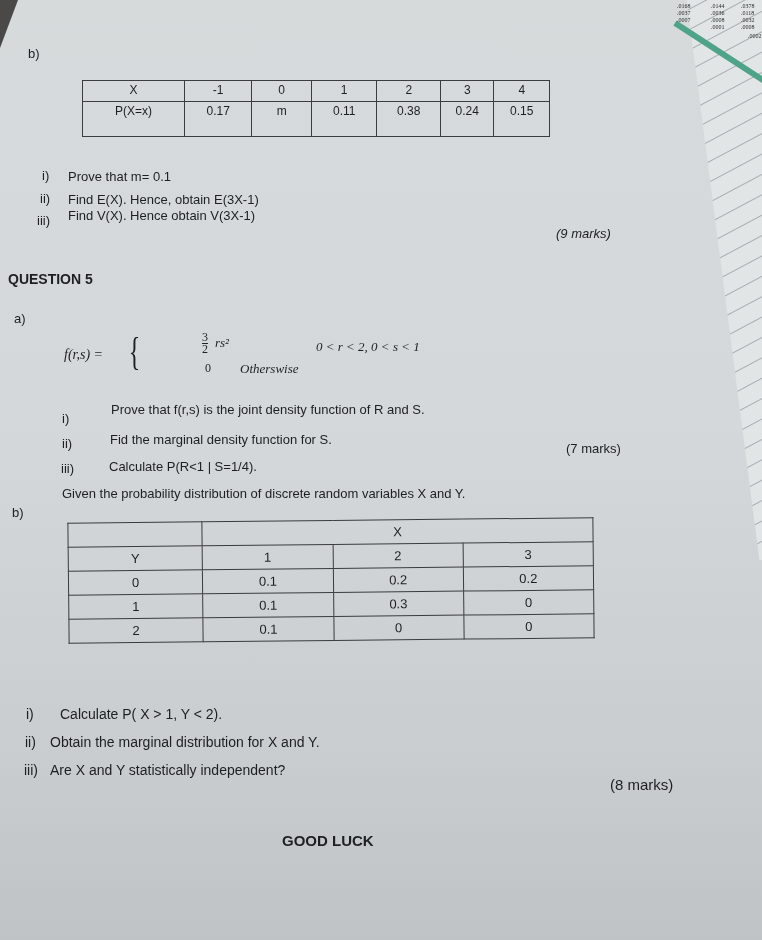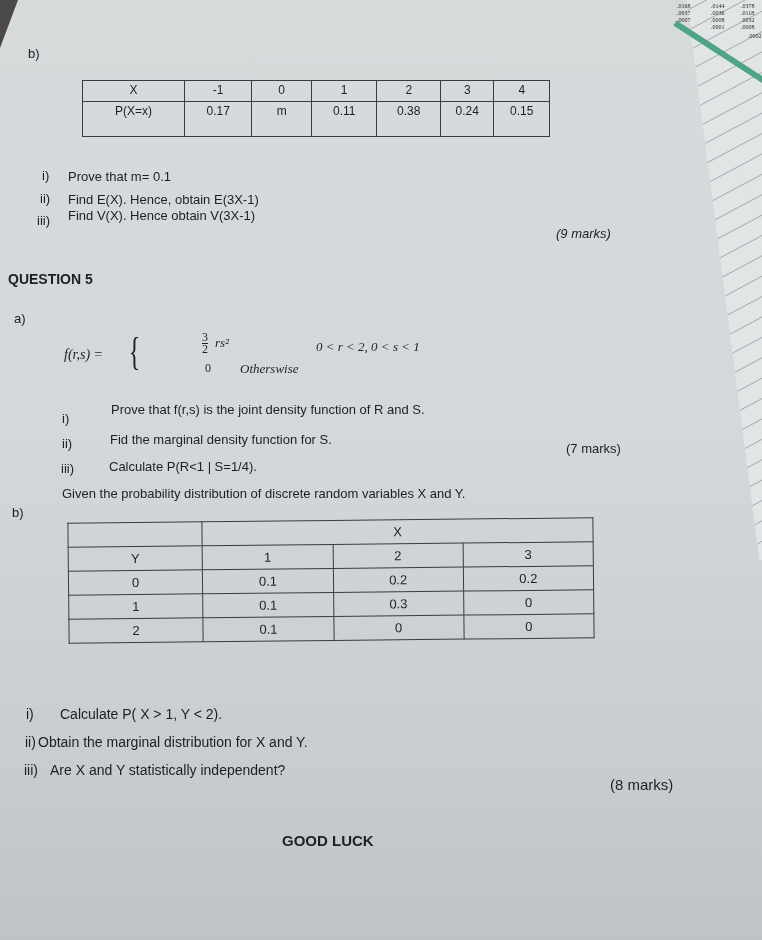--- a/index.html
+++ b/index.html
@@ -160,20 +160,20 @@
       <td>0.1</td>
       <td>0</td>
       <td>0</td>
     </tr>
   </tbody>
     </table>
 
   <div class="abs txt14" style="left:26px;top:706px;">i)</div>
   <div class="abs txt14" style="left:60px;top:706px;">Calculate P( X &gt; 1, Y &lt; 2).</div>
   <div class="abs txt14" style="left:25px;top:734px;">ii)</div>
-  <div class="abs txt14" style="left:38px;top:734px;">Obtain the marginal distribution for X and Y.</div>
+  <div class="abs txt14" style="left:50px;top:734px;">Obtain the marginal distribution for X and Y.</div>
   <div class="abs txt14" style="left:24px;top:762px;">iii)</div>
   <div class="abs txt14" style="left:50px;top:762px;">Are X and Y statistically independent?</div>
   <div class="abs txt15" style="left:610px;top:776px;text-align:center;">(8 marks)</div>
 
   <div class="abs" style="left:282px;top:832px;font-size:15px;font-weight:bold;">GOOD LUCK</div>
 
 </div>
 
 </body></html>

